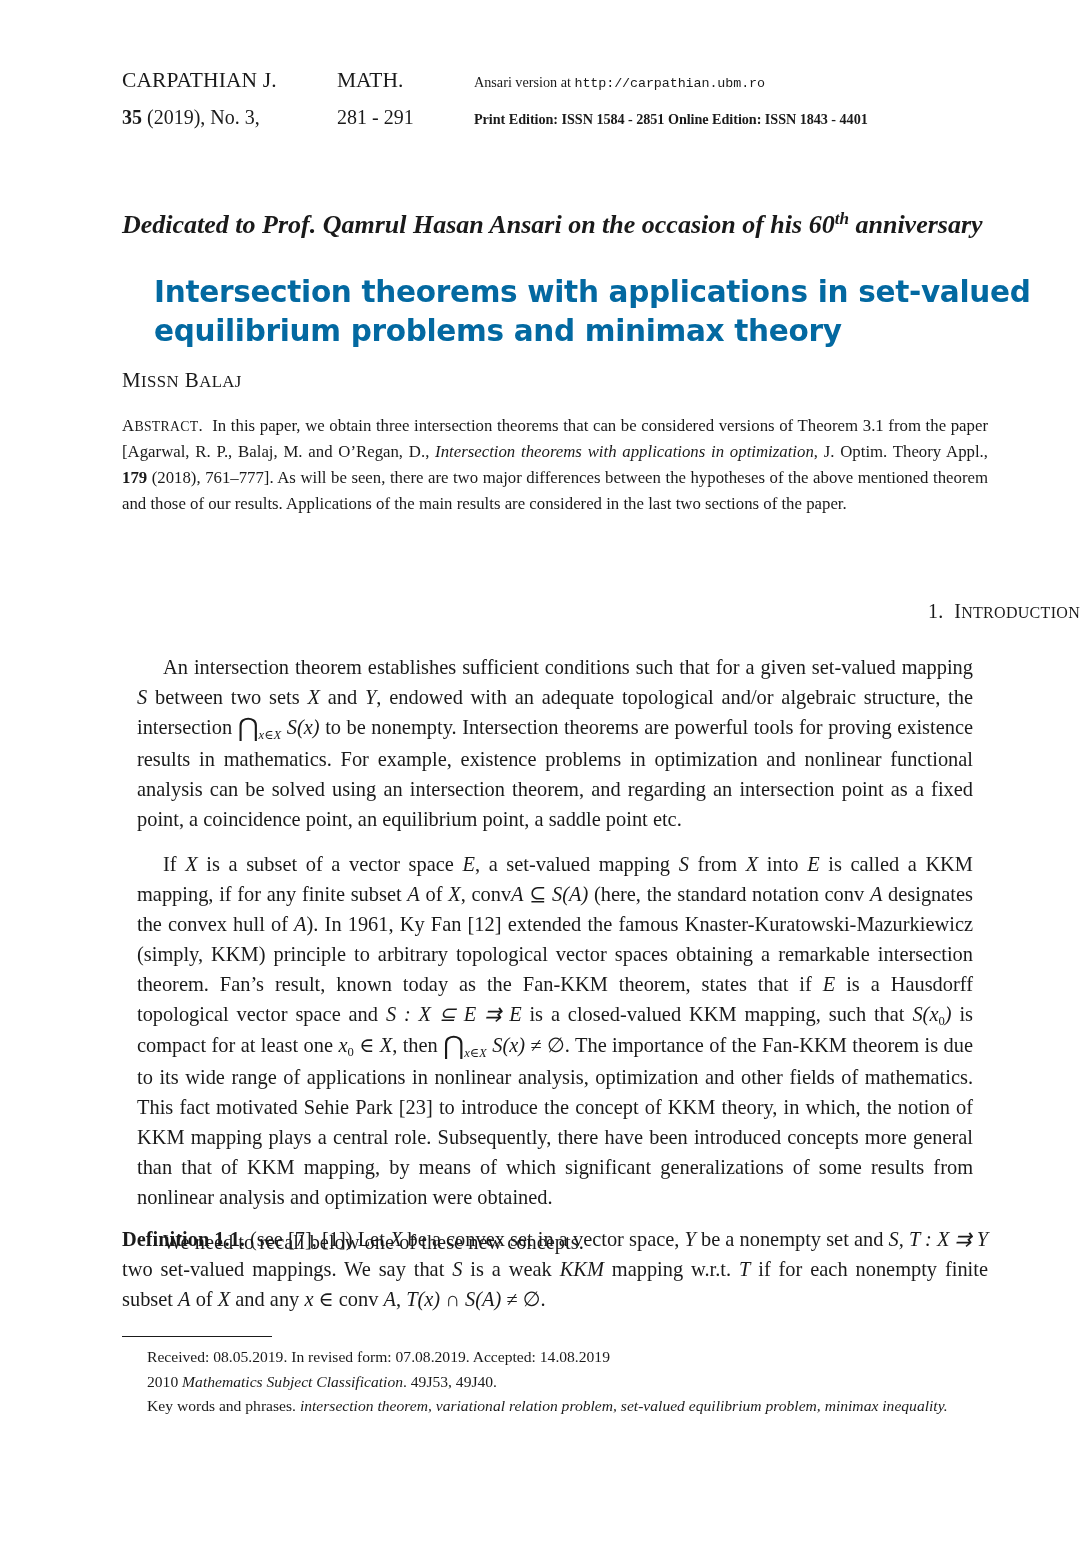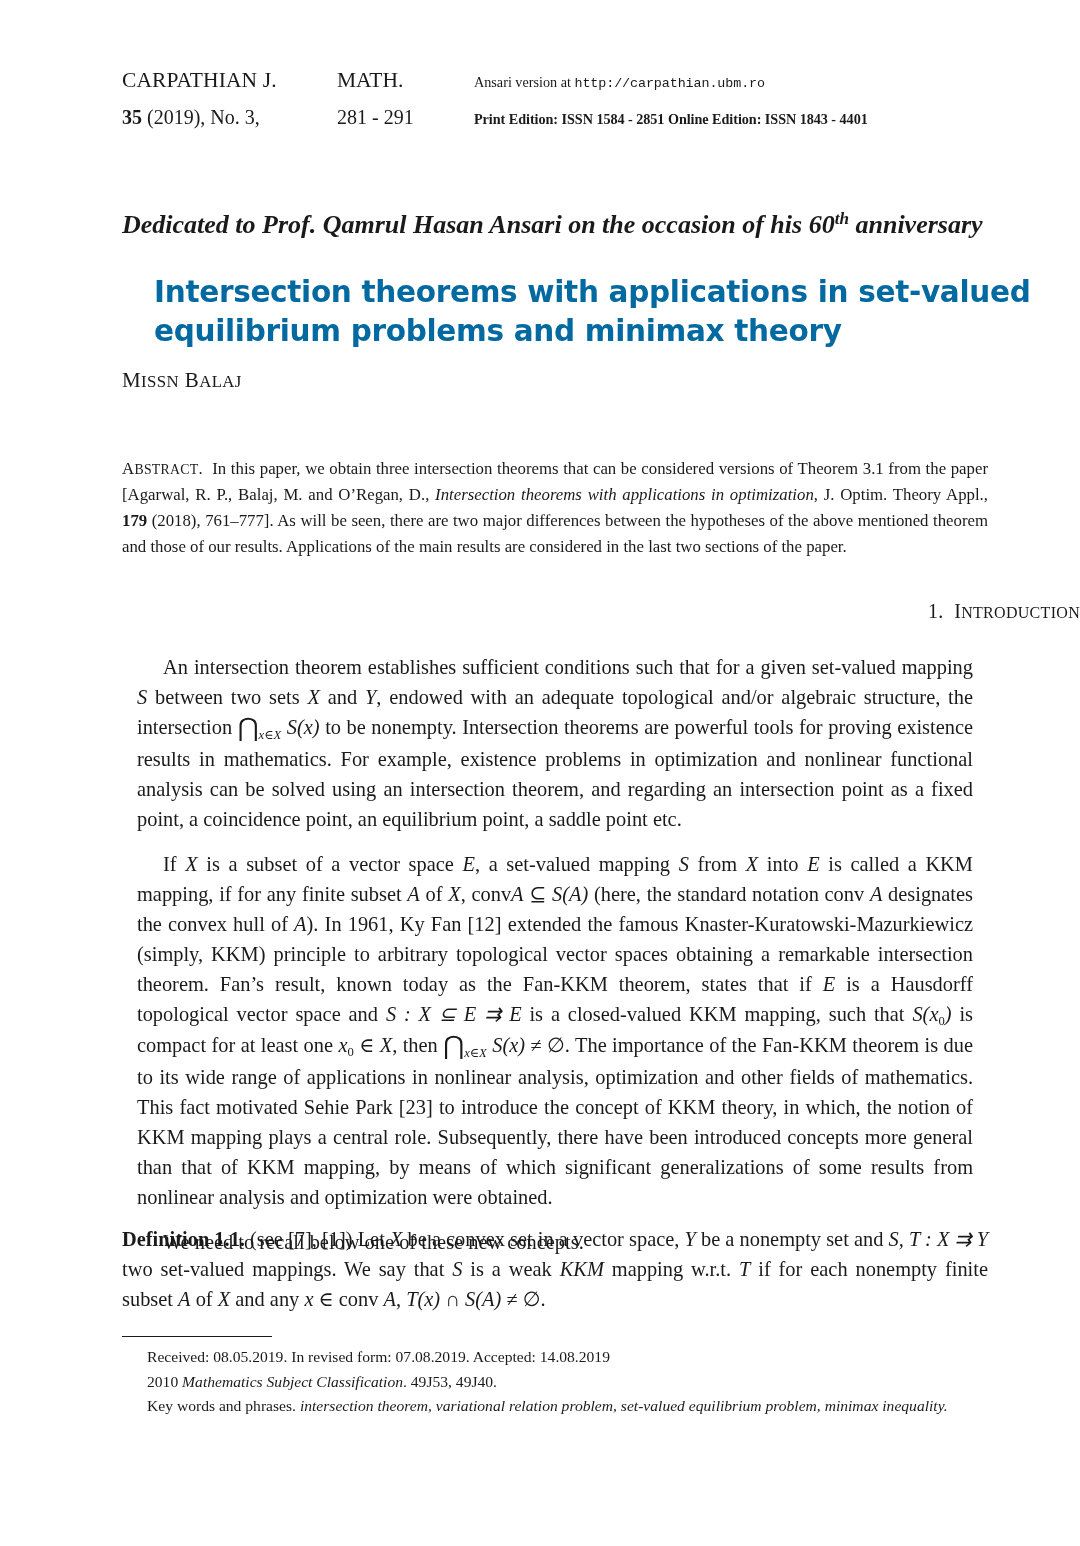--- a/index.html
+++ b/index.html
@@ -107,21 +107,21 @@
     font-size: 21px;
     letter-spacing: 0.4px;
   }
   .smallcaps-first { font-size: 1em; }
   .sc { font-size: 0.80em; }
 
   
   .abstract {
     position: absolute;
     left: 122px;
-    top: 456px;
+    top: 413px;
     width: 866px;
     font-size: 16.8px;
     line-height: 1.55;
     text-align: justify;
     text-justify: inter-word;
   }
   .abstract .lbl { letter-spacing: .3px; }
   .abstract .lbl .sc { font-size: .82em; }
   .abstract i { font-style: italic; }
   .abstract b { font-weight: bold; }

